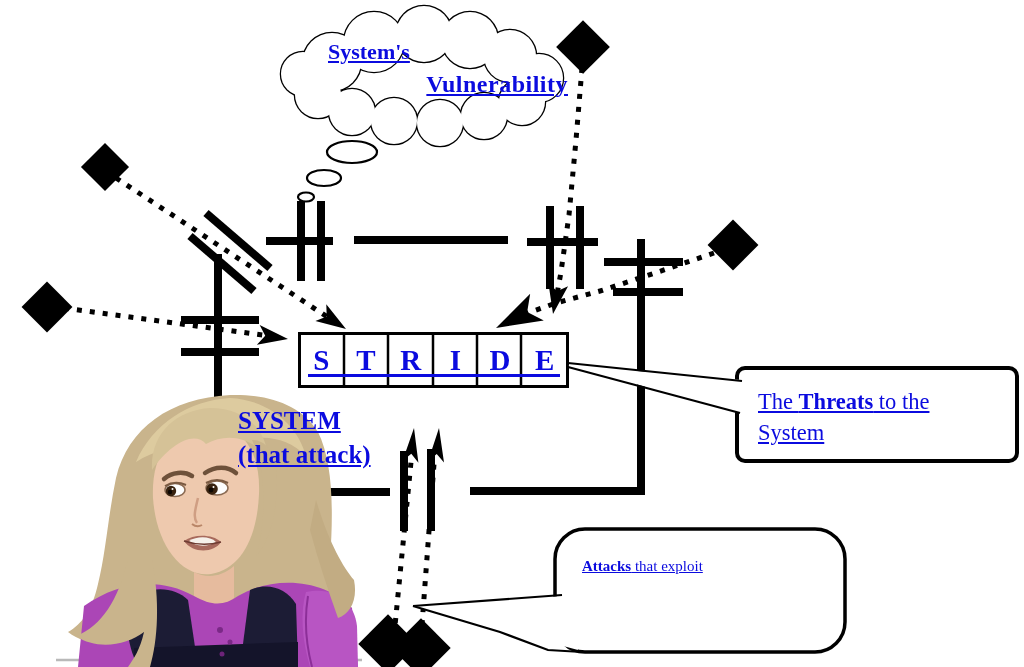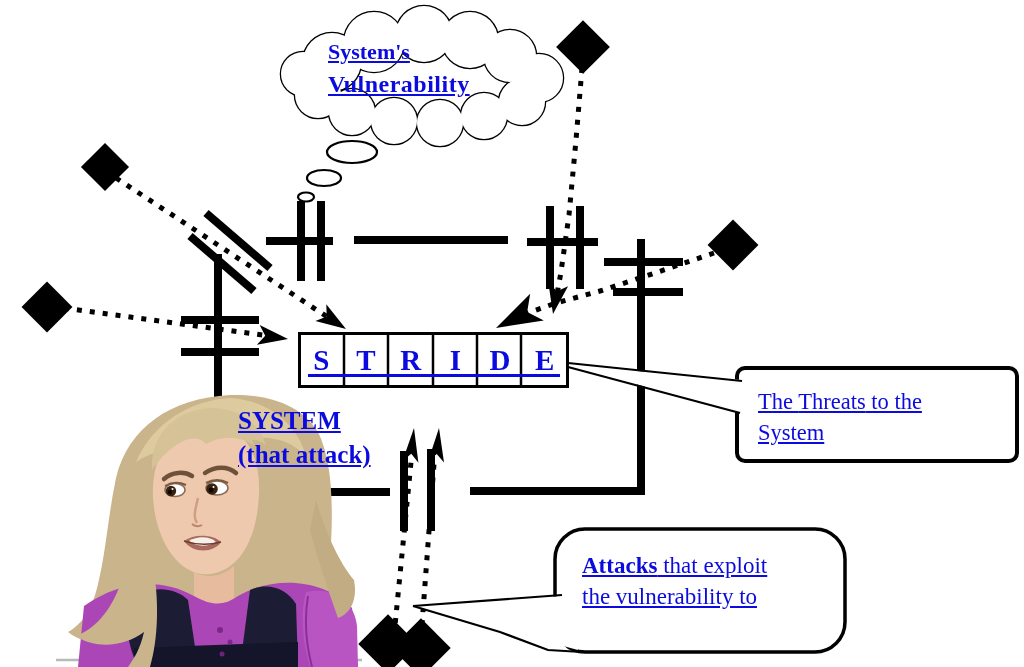--- a/index.html
+++ b/index.html
@@ -2,30 +2,30 @@
 <html><head>
 <meta charset="utf-8">
 <style>
   html,body{margin:0;padding:0;background:#fff;}
   .canvas{position:relative;width:1024px;height:667px;background:#ffffff;overflow:hidden;
           font-family:"Liberation Serif", serif;padding-left:38px;}
   .canvas svg{position:absolute;left:0;top:0;}
   .txt{position:absolute;color:#0b0bdf;z-index:5;}
   .cloud-text{left:328px;top:36px;width:240px;line-height:32px;font-size:22px;}
   .cloud-text .cl1{font-weight:600;text-decoration:underline;}
-  .cloud-text .cl2{font-weight:800;font-size:24px;text-decoration:underline;letter-spacing:.5px;}
+  .cloud-text .cl2{font-weight:800;font-size:24px;text-decoration:underline;letter-spacing:.5px;text-align:right;}
   .stride-row{position:absolute;left:299px;top:334px;width:268px;height:52px;display:flex;z-index:5;}
   .stride-row span{flex:1;display:flex;align-items:center;justify-content:center;
                    font-size:29px;font-weight:bold;color:#0b0bdf;}
   .system-label{left:238px;top:404px;width:210px;line-height:34px;font-size:25px;font-weight:bold;}
   .system-label div{text-decoration:underline;}
   .threats-text{left:758px;top:386px;width:252px;line-height:31px;font-size:22.5px;}
-  .threats-text b{font-weight:400;}
+  .threats-text b{font-weight:700;}
   .threats-text div{text-decoration:underline;}
-  .attacks-text{left:582px;top:551px;width:250px;line-height:30.5px;font-size:23px;}
+  .attacks-text{left:582px;top:551px;width:250px;line-height:30.5px;font-size:15px;}
   .attacks-text b{font-weight:800;}
   .attacks-text div{text-decoration:underline;}
 </style>
 </head>
 <body>
 
 <div class="canvas">
 
 <svg width="1024" height="667" viewBox="0 0 1024 667">
 
@@ -240,16 +240,15 @@
     <div>(that attack)</div>
   </div>
 
   <div class="txt threats-text">
     <div><span>The </span><b>Threats</b><span> to the</span></div>
     <div>System</div>
   </div>
 
   <div class="txt attacks-text">
     <div><b>Attacks</b><span> that exploit</span></div>
-    <div>the vulnerability to</div>
   </div>
 
 </div>
 
 </body></html>

